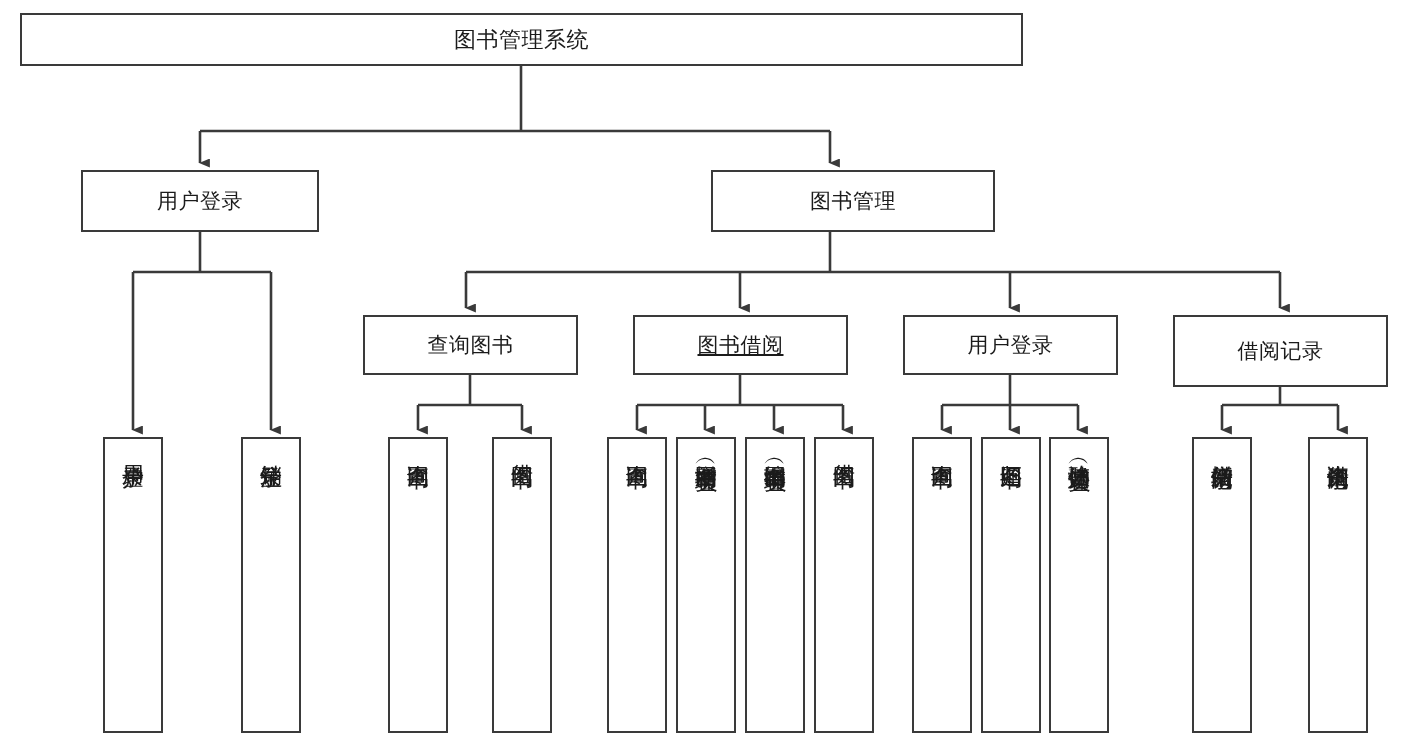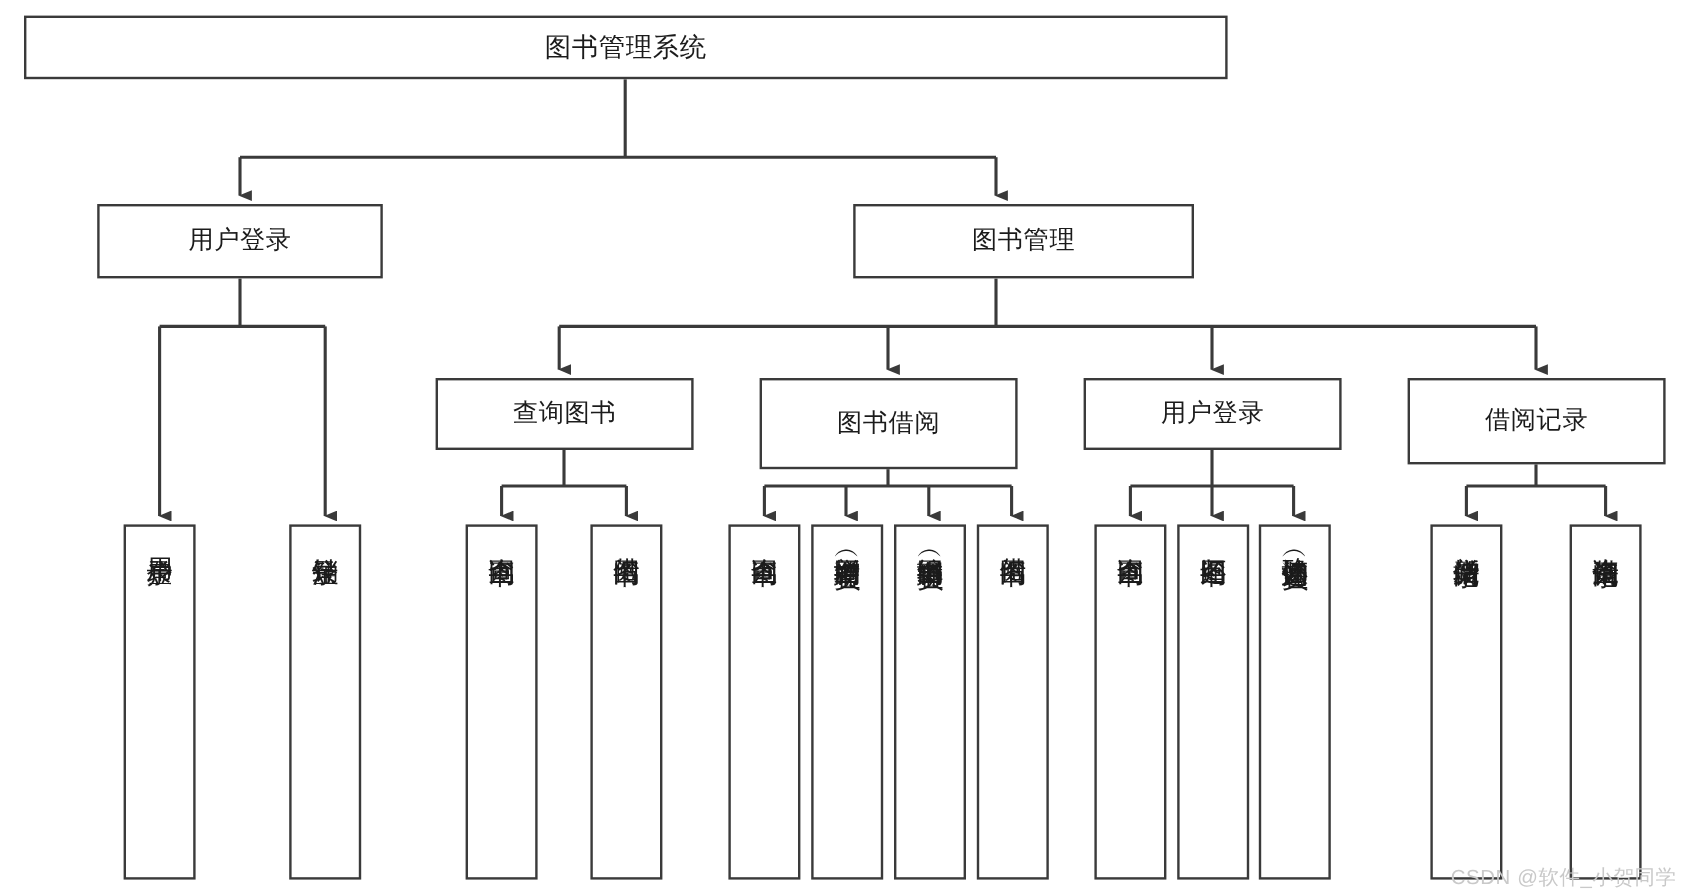--- a/index.html
+++ b/index.html
@@ -147,21 +147,21 @@
   </div>
 
   <div class="node h" style="left:711px; top:170px; width:284px; height:62px;">
     <span class="label">图书管理</span>
   </div>
 
   <div class="node h" style="left:363px; top:315px; width:215px; height:60px;">
     <span class="label">查询图书</span>
   </div>
 
-  <div class="node h" style="left:633px; top:315px; width:215px; height:76px;">
+  <div class="node h" style="left:633px; top:315px; width:215px; height:60px;text-decoration:underline;">
     <span class="label">图书借阅</span>
   </div>
 
   <div class="node h" style="left:903px; top:315px; width:215px; height:60px;">
     <span class="label">用户登录</span>
   </div>
 
   <div class="node h" style="left:1173px; top:315px; width:215px; height:72px;">
     <span class="label">借阅记录</span>
   </div>
@@ -211,15 +211,14 @@
   </div>
 
   <div class="node v" style="left:1192px; top:437px; width:60px; height:296px;">
     <span class="label">新增借阅记录</span>
   </div>
 
   <div class="node v" style="left:1308px; top:437px; width:60px; height:296px;">
     <span class="label">查询借阅记录</span>
   </div>
 
-  <div class="watermark">CSDN @软件_小贺同学</div>
 
 </div>
 
 </body></html>

